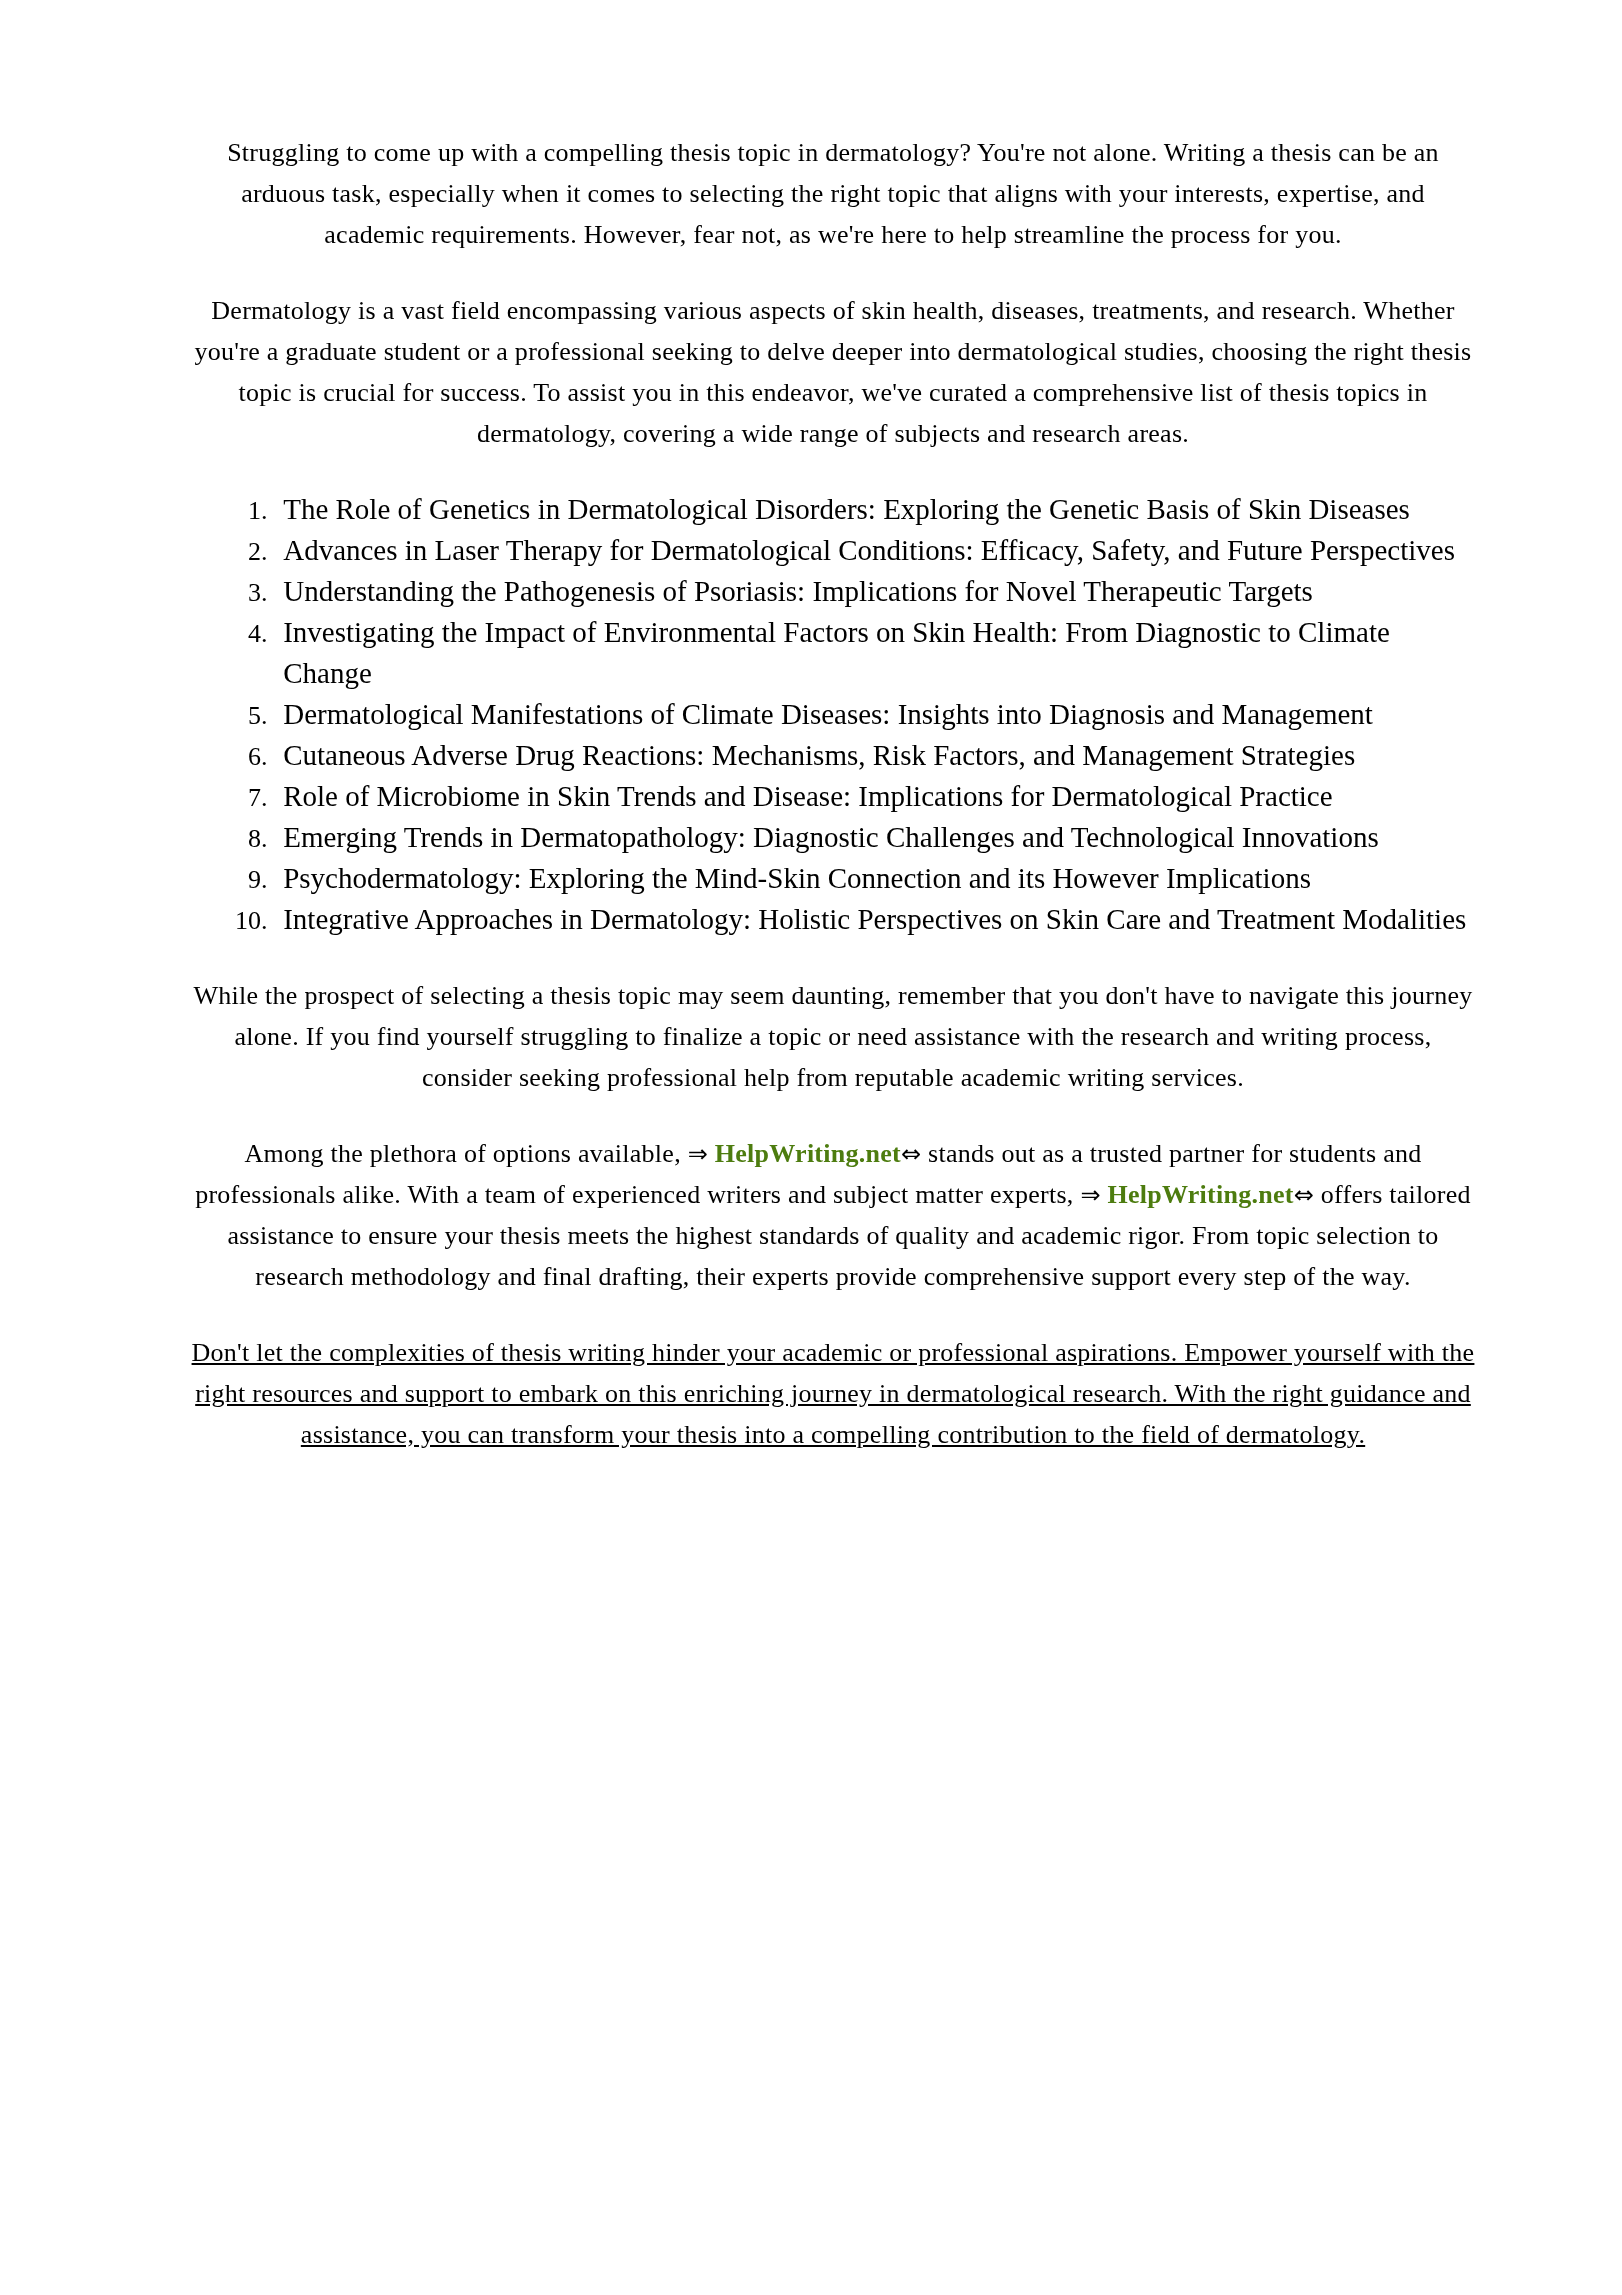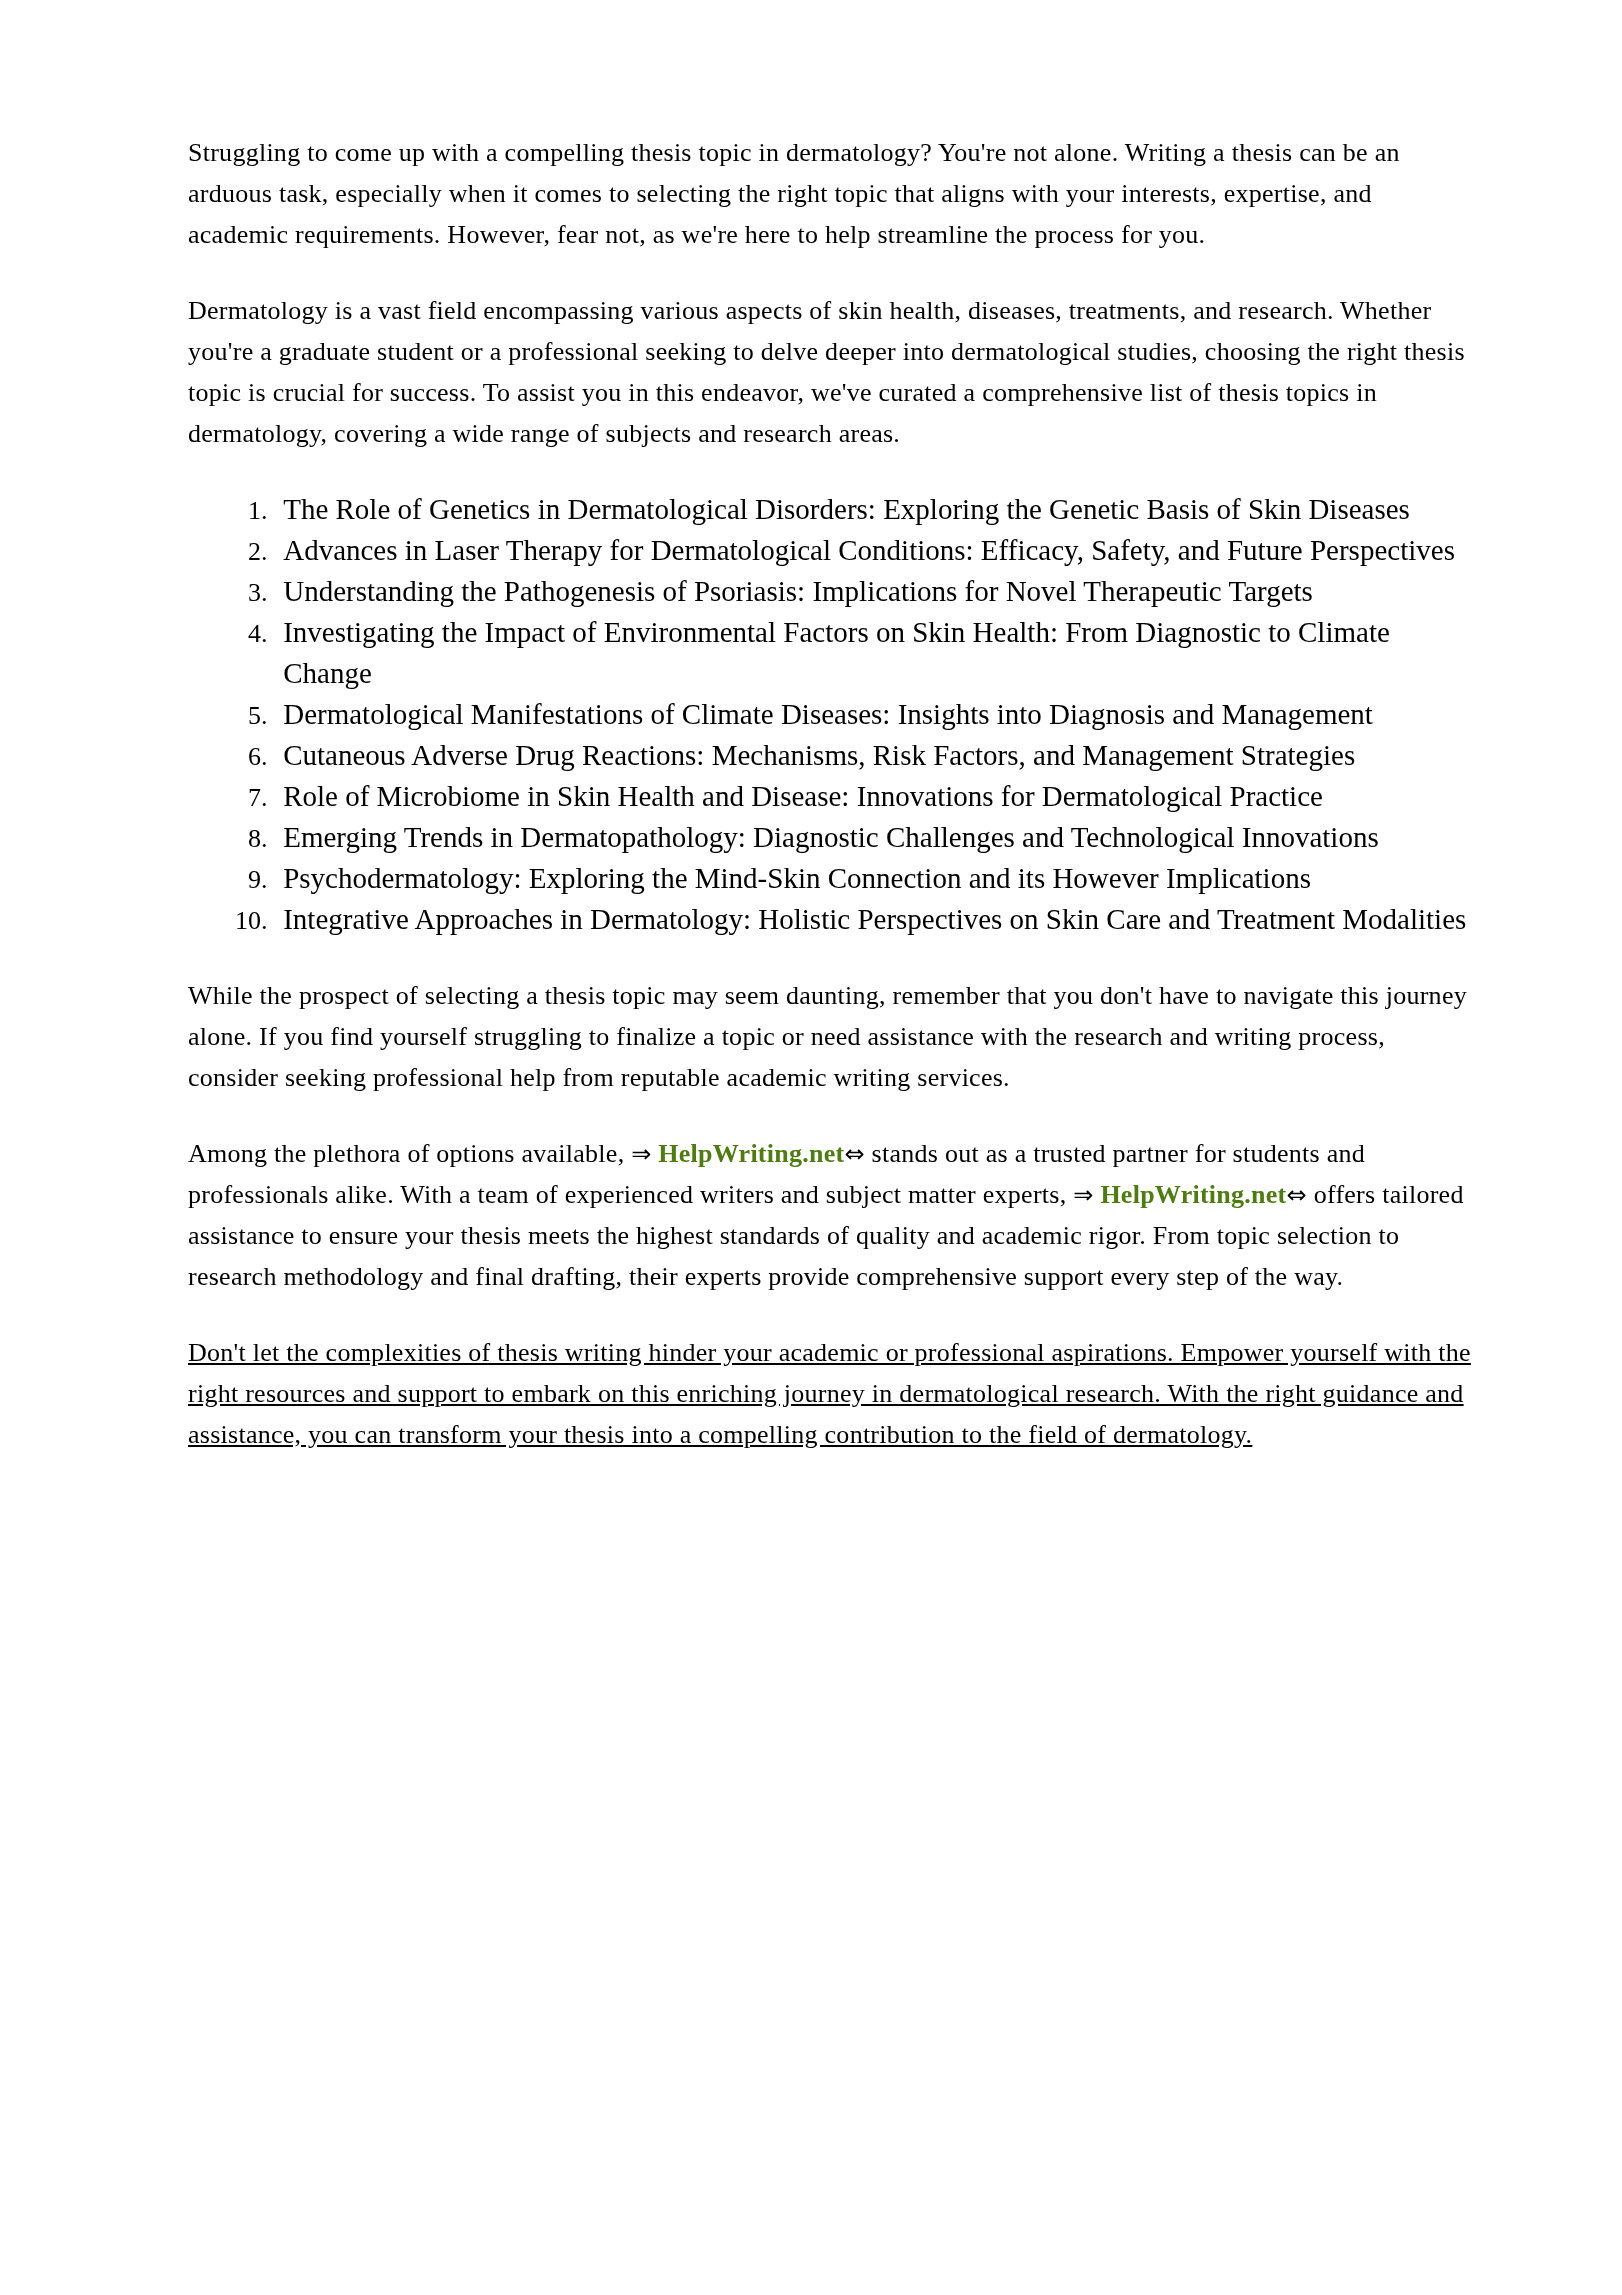--- a/index.html
+++ b/index.html
@@ -22,21 +22,21 @@
     box-sizing: border-box;
     padding: 132px 146px 0 188px;
   }
   .doc-body {
     width: 1290px;
   }
   p.para {
     margin: 0 0 35px 0;
     font-size: 26px;
     line-height: 41px;
-    text-align: left;
+    text-align: center;
     letter-spacing: 0.01em;
   }
   p.para:last-child {
     margin-bottom: 0;
     text-decoration: underline;
   }
   ol.topic-list {
     margin: 0 0 35px 0;
     padding: 0 0 0 86px;
     list-style-position: outside;
@@ -78,21 +78,21 @@
 
     <p class="para">Dermatology is a vast field encompassing various aspects of skin health, diseases, treatments, and research. Whether you're a graduate student or a professional seeking to delve deeper into dermatological studies, choosing the right thesis topic is crucial for success. To assist you in this endeavor, we've curated a comprehensive list of thesis topics in dermatology, covering a wide range of subjects and research areas.</p>
 
     <ol class="topic-list">
       <li>The Role of Genetics in Dermatological Disorders: Exploring the Genetic Basis of Skin Diseases</li>
       <li>Advances in Laser Therapy for Dermatological Conditions: Efficacy, Safety, and Future Perspectives</li>
       <li>Understanding the Pathogenesis of Psoriasis: Implications for Novel Therapeutic Targets</li>
       <li>Investigating the Impact of Environmental Factors on Skin Health: From Diagnostic to Climate Change</li>
       <li>Dermatological Manifestations of Climate Diseases: Insights into Diagnosis and Management</li>
       <li>Cutaneous Adverse Drug Reactions: Mechanisms, Risk Factors, and Management Strategies</li>
-      <li>Role of Microbiome in Skin Health and Disease: Innovations for Dermatological Practice</li>
+      <li>Role of Microbiome in Skin Trends and Disease: Implications for Dermatological Practice</li>
       <li>Emerging Trends in Dermatopathology: Diagnostic Challenges and Technological Innovations</li>
       <li>Psychodermatology: Exploring the Mind-Skin Connection and its However Implications</li>
       <li>Integrative Approaches in Dermatology: Holistic Perspectives on Skin Care and Treatment Modalities</li>
     </ol>
 
     <p class="para">While the prospect of selecting a thesis topic may seem daunting, remember that you don't have to navigate this journey alone. If you find yourself struggling to finalize a topic or need assistance with the research and writing process, consider seeking professional help from reputable academic writing services.</p>
 
     <p class="para"><span>Among the plethora of options available,</span> <span class="nowrap-link"><span class="arrow-glyph">⇒</span> <a class="brand-link" href="#">HelpWriting.net</a><span class="arrow-glyph">⇔</span></span> <span>stands out as a trusted partner for students and professionals alike. With a team of experienced writers and subject matter experts,</span> <span class="arrow-glyph">⇒</span> <a class="brand-link" href="#">HelpWriting.net</a><span class="arrow-glyph">⇔</span> <span>offers tailored assistance to ensure your thesis meets the highest standards of quality and academic rigor. From topic selection to research methodology and final drafting, their experts provide comprehensive support every step of the way.</span></p>
 
     <p class="para">Don't let the complexities of thesis writing hinder your academic or professional aspirations. Empower yourself with the right resources and support to embark on this enriching journey in dermatological research. With the right guidance and assistance, you can transform your thesis into a compelling contribution to the field of dermatology.</p>

